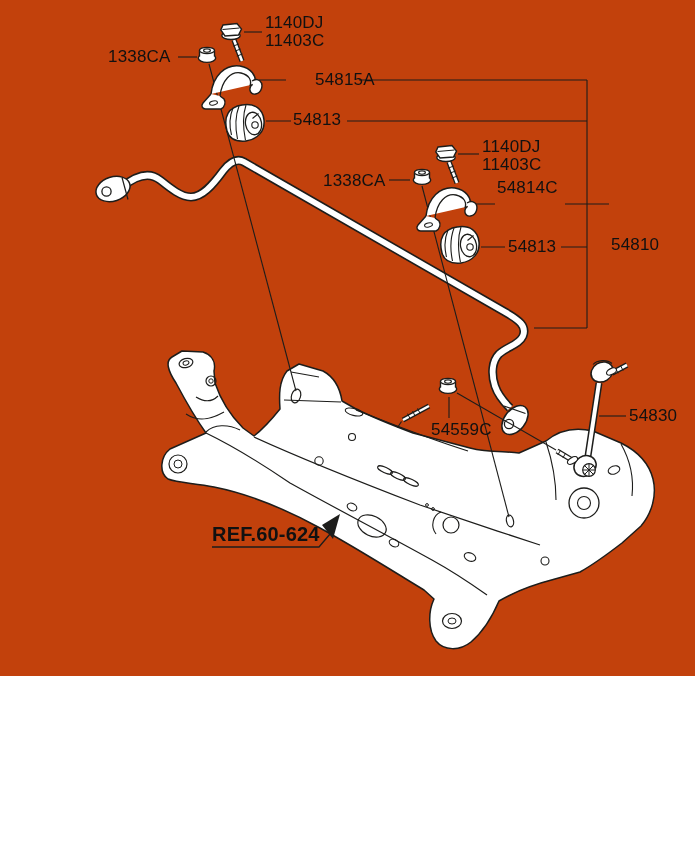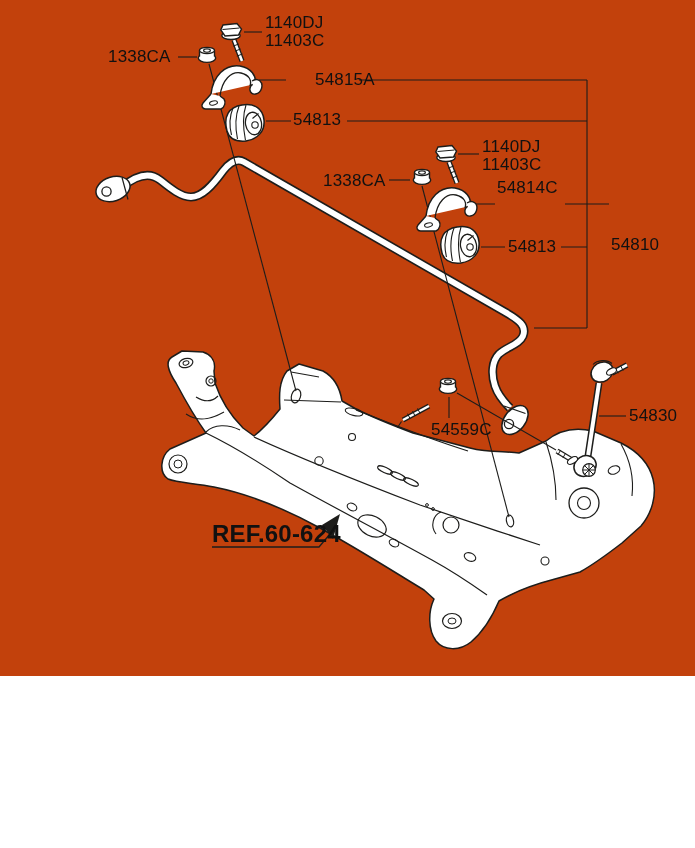--- a/index.html
+++ b/index.html
@@ -6,21 +6,21 @@
   .stage{
     position:relative;width:695px;height:676px;background:#c2410c;overflow:hidden;
     font-family:"Liberation Sans",sans-serif;
   }
   .stage svg{position:absolute;left:0;top:0;}
   .lbl{
     position:absolute;font-size:17px;line-height:18px;color:#111;
     white-space:nowrap;letter-spacing:.2px;
   }
   .lbl span{display:block;}
-  .lbl.bold{font-weight:bold;font-size:24px;}
+  .lbl.bold{font-weight:bold;font-size:20px;}
   .lbl.fr{font-weight:bold;font-size:32px;letter-spacing:.5px;}
 </style>
 </head>
 <body>
 
 <div class="stage">
 
 <svg width="695" height="848" viewBox="0 0 695 848">
   <defs>
     <g id="flange-bolt">

